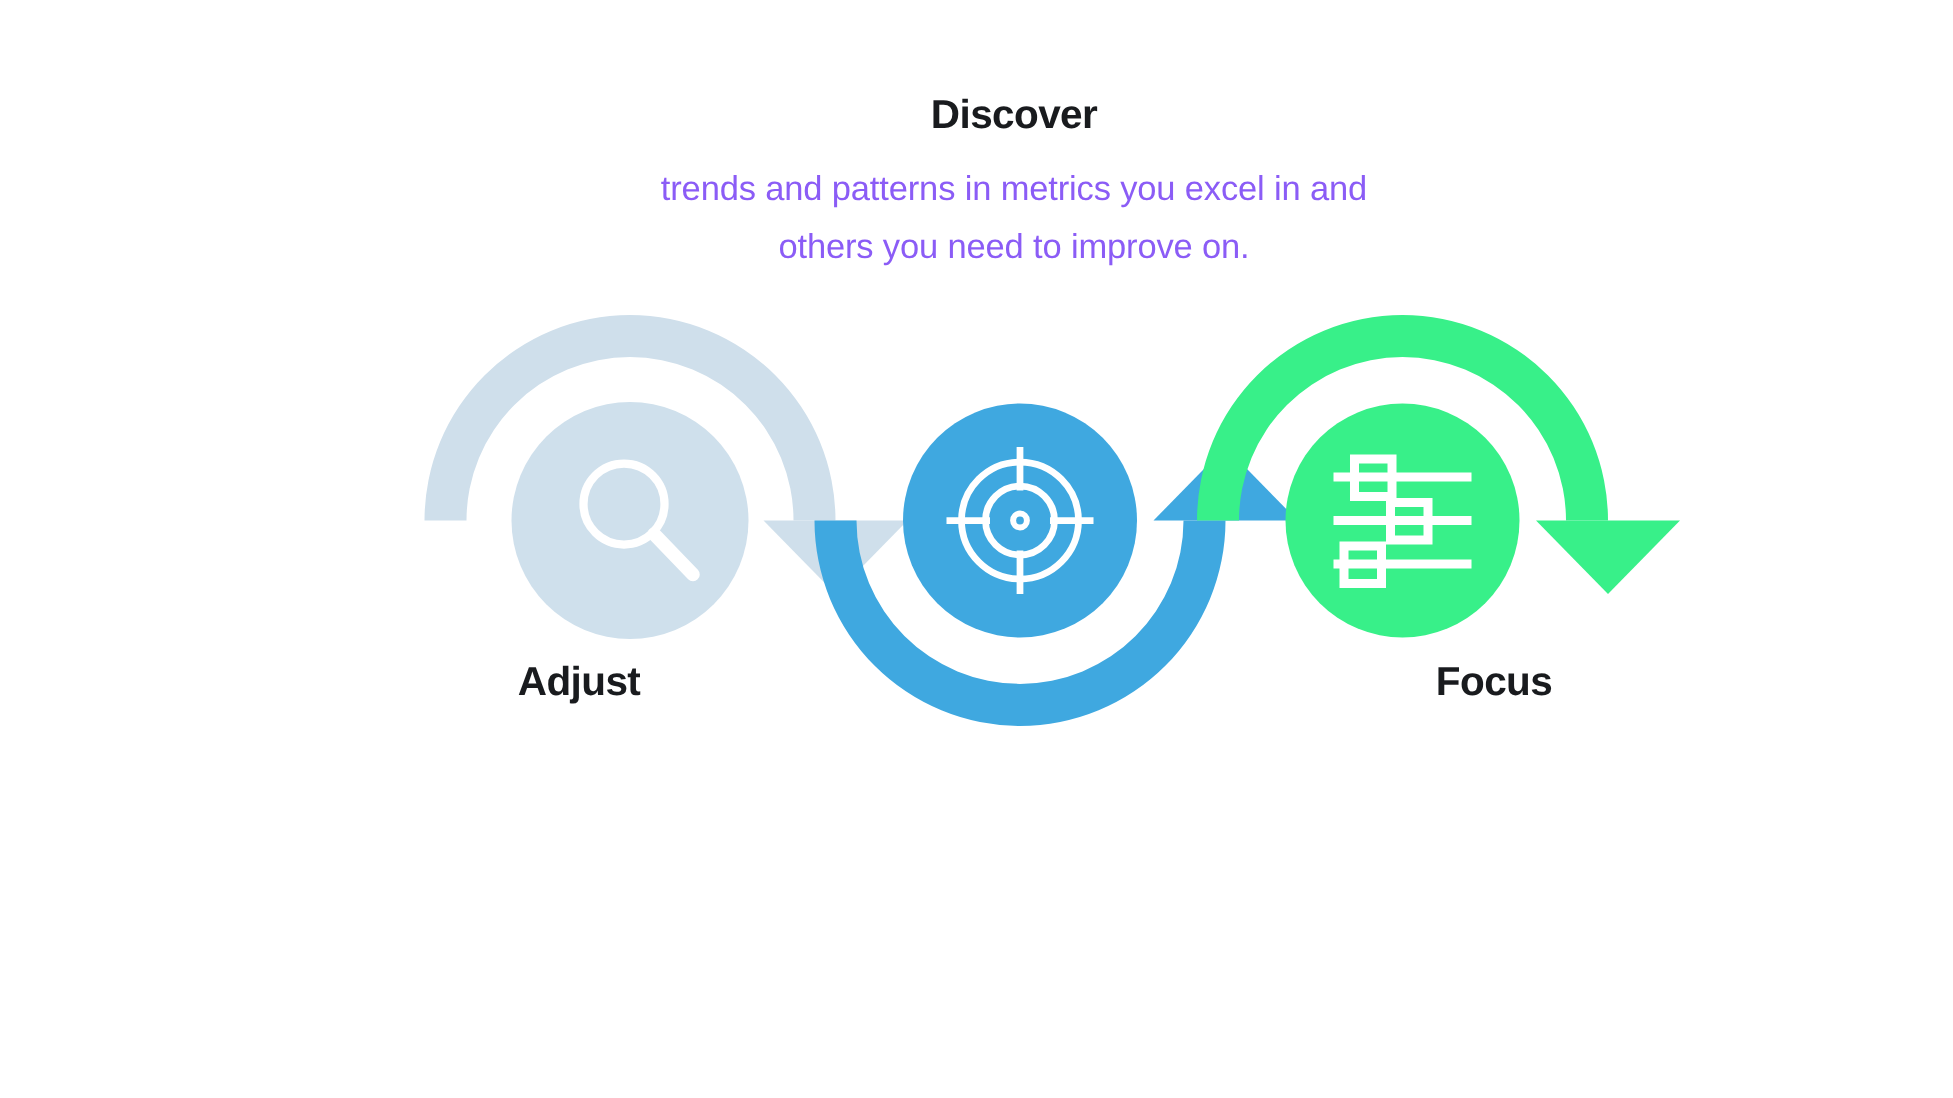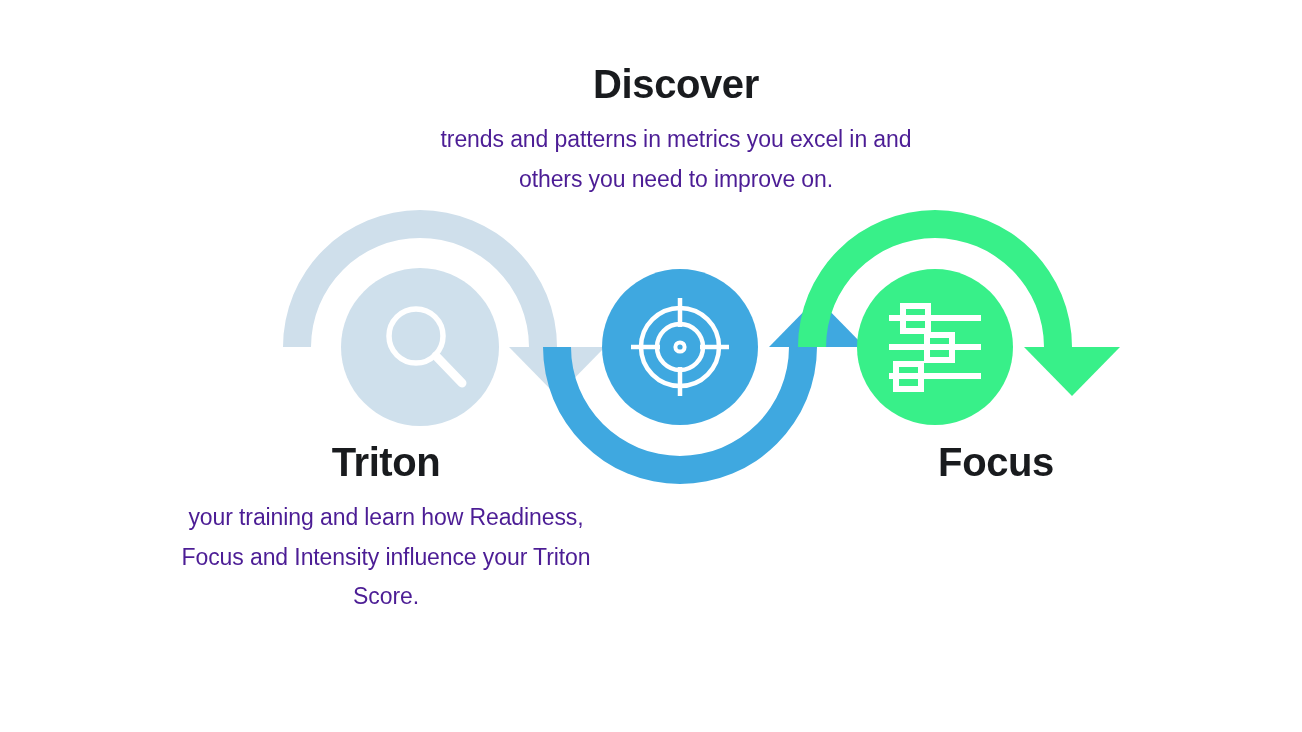--- a/index.html
+++ b/index.html
@@ -27,30 +27,30 @@
     top: 0;
     width: 1302px;
     height: 732px;
   }
   .txt-block {
     position: absolute;
     text-align: center;
   }
   .heading {
     font-weight: bold;
-    font-size: 40px;
+    font-size: 27px;
     line-height: 1.1;
     color: #191b1e;
     letter-spacing: -0.4px;
     margin: 0 0 14px 0;
   }
   .body-copy {
     font-size: 23px;
     line-height: 1.72;
-    color: #4c1d95;
+    color: #8b5cf6;
     margin: 0;
     letter-spacing: -0.1px;
   }
 
   
   #block-discover {
     left: 431px;
     top: 62px;
     width: 490px;
   }
@@ -132,21 +132,20 @@
     </g>
 
   </svg>
 
   <div class="txt-block" id="block-discover">
     <h2 class="heading">Discover</h2>
     <p class="body-copy">trends and patterns in metrics you excel in and others you need to improve on.</p>
   </div>
 
   <div class="txt-block" id="block-observe">
-    <h2 class="heading">Triton</h2>
-    <p class="body-copy">your training and learn how Readiness, Focus and Intensity influence your Triton Score.</p>
+    <h2 class="heading">Adjust</h2>
   </div>
 
   <div class="txt-block" id="block-adjust">
     <h2 class="heading">Focus</h2>
   </div>
 
 </div>
 
 </body></html>

